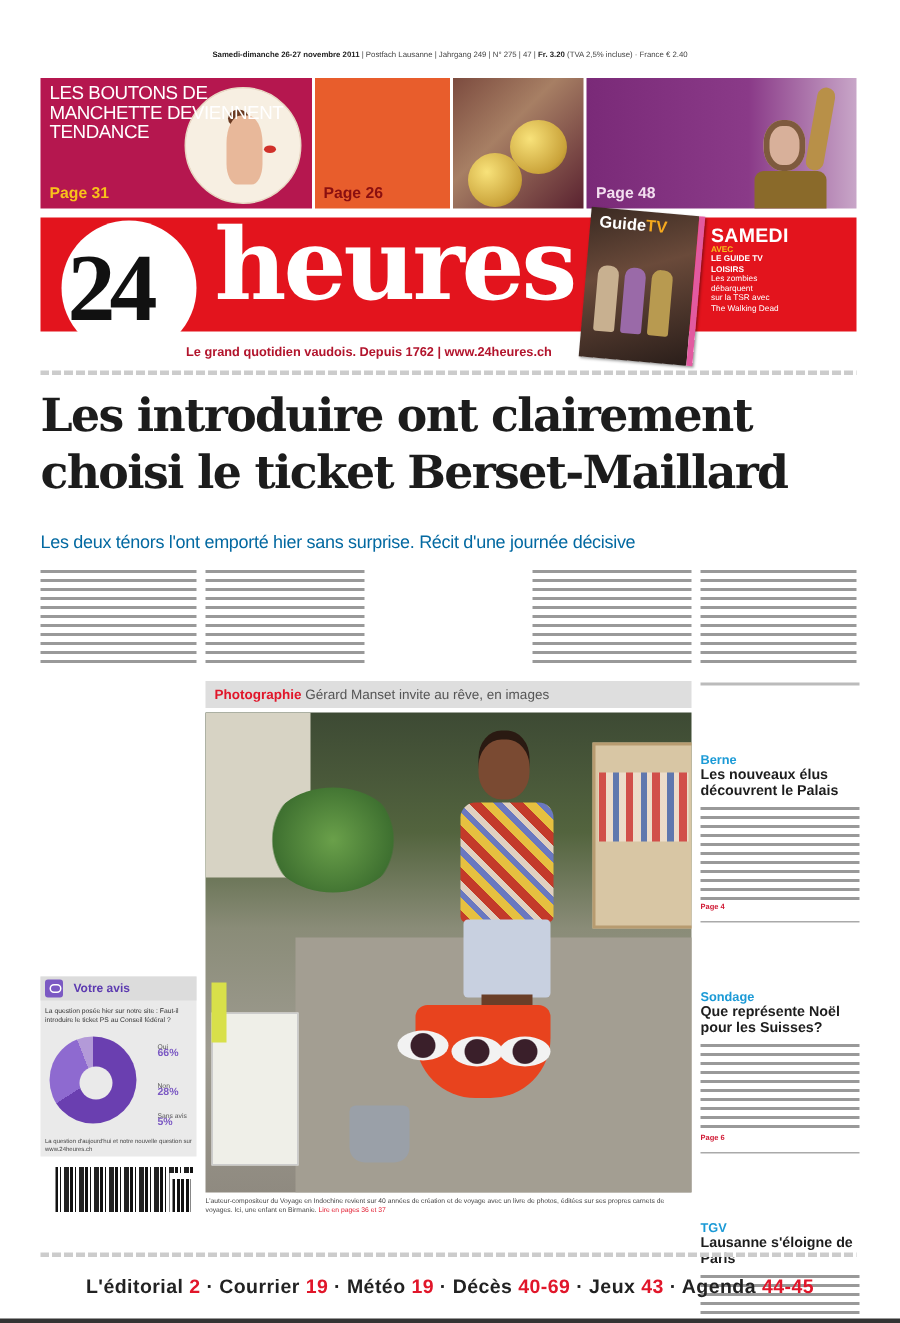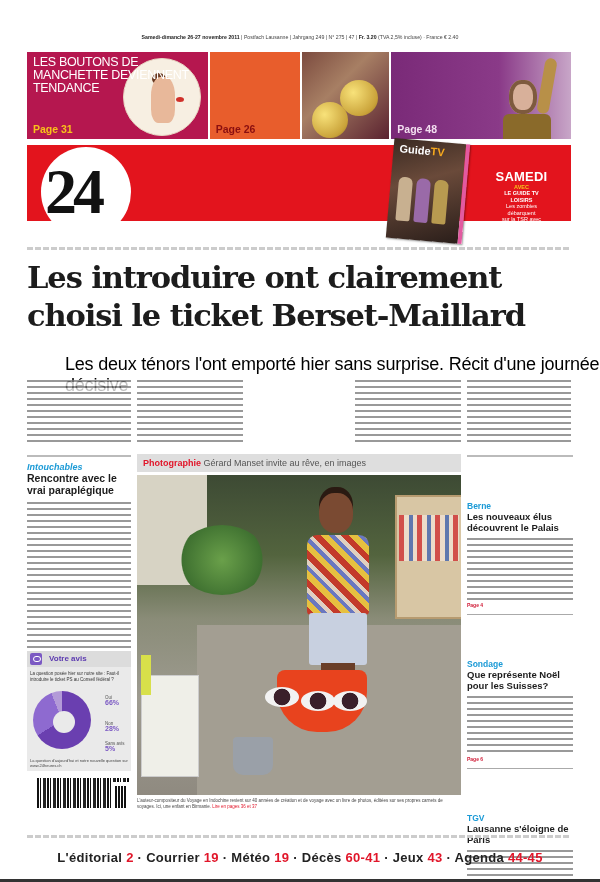--- a/index.html
+++ b/index.html
@@ -31,31 +31,31 @@
   .person .arm { position:absolute; left:38px; top:-12px; width:12px; height:56px; background:#b89048; border-radius:6px; transform:rotate(10deg); }
 
   .masthead { position:absolute; top:145px; left:27px; width:544px; height:76px; background:#e3141d; }
   .logo-circle { position:absolute; left:14px; top:2px; width:90px; height:90px; border-radius:50%; background:#fff; }
   .logo-24 { position:absolute; left:18px; top:-2px; font-family:Liberation Serif, serif; font-weight:bold; font-size:64px; color:#111; letter-spacing:-4px;margin-top:12px; }
   .logo-heures { position:absolute; left:116px; top:-8px; font-family:"DejaVu Serif", serif; font-weight:bold; font-size:66px; color:#fff; letter-spacing:-2px; }
   .tvguide { position:absolute; left:363px; top:-4px; width:72px; height:100px; background:linear-gradient(160deg,#3a2a22,#6a4a3a 40%,#2a1e1a); transform:rotate(5deg); box-shadow:1px 1px 2px rgba(0,0,0,.4); border-right:4px solid #e25aa0; }
   .tvguide-logo { position:absolute; left:6px; top:4px; color:#f6a91e; font-weight:bold; font-size:11px; }
   .tvguide-logo span { color:#fff; }
   .tvguide-fig { position:absolute; bottom:18px; width:14px; height:44px; border-radius:6px 6px 2px 2px; }
-  .samedi { position:absolute; left:447px; top:24px; width:95px; text-align:center; color:#fff; }
+  .samedi { position:absolute; left:447px; top:4px; width:95px; color:#fff; }
   .samedi .s-title { font-weight:bold; font-size:13px; letter-spacing:0.2px; }
   .samedi .s-avec { color:#f6c21a; font-size:5.5px; font-weight:bold; }
   .samedi .s-line { font-size:5.5px; line-height:6.5px; }
   .samedi .s-bold { font-weight:bold; }
 
   .tagline { position:absolute; top:229px; left:124px; font-size:8.5px; font-weight:bold; color:#b2142c; white-space:nowrap; }
   .rule-dots { position:absolute; left:27px; width:544px; height:3px; background:repeating-linear-gradient(90deg,#ccc 0 6px,#fff 6px 8px); }
 
   .headline { position:absolute; top:258px; left:27px; width:550px; font-family:"DejaVu Serif", serif; font-weight:bold; font-size:30.5px; line-height:38px; color:#1c1c1c; letter-spacing:-1.1px; }
-  .subhead { position:absolute; top:354px; left:27px; font-size:18px; color:#000000; letter-spacing:-0.2px;margin-left:38px; }
+  .subhead { position:absolute; top:354px; left:27px; font-size:12px; color:#0369a1; letter-spacing:-0.2px; }
 
   .lead-cols { position:absolute; top:380px; left:27px; width:544px; height:62px; }
   .col { position:absolute; top:0; height:62px; }
   .textlines { background:repeating-linear-gradient(180deg,#777 0 2px,#fff 2px 6px); opacity:.75; }
   .pointfort { position:absolute; left:222px; top:0; width:100px; height:58px; border:1px solid #ccc; background:#fff; }
   .pointfort .pf-title { position:absolute; left:4px; top:7px; font-size:8.5px; font-weight:bold; color:#d01a35; }
   .pointfort .pf-item { position:absolute; left:4px; width:92px; font-size:5px; line-height:6px; color:#555; }
   .pointfort .pf-item b { color:#222; }
   .pointfort .pf-sep { position:absolute; left:4px; width:92px; height:1px; background:#aaa; }
 
@@ -149,56 +149,51 @@
         <div class="body"></div>
         <div class="head"></div>
       </div>
       <div class="t-page">Page 48</div>
     </div>
   </div>
 
   <div class="masthead">
     <div class="logo-circle"></div>
     <div class="logo-24">24</div>
+    <div class="logo-heures">heures</div>
     <div class="tvguide">
       <div class="tvguide-logo"><span>Guide</span><span style="color:#f6a91e">TV</span></div>
       <div class="tvguide-fig" style="left:8px;background:#c8b090;"></div>
       <div class="tvguide-fig" style="left:26px;background:#9a6aa8;"></div>
       <div class="tvguide-fig" style="left:44px;background:#b89a50;"></div>
     </div>
     <div class="samedi">
       <div class="s-title">SAMEDI</div>
       <div class="s-avec">AVEC</div>
       <div class="s-line s-bold">LE GUIDE TV</div>
       <div class="s-line s-bold">LOISIRS</div>
       <div class="s-line">Les zombies</div>
       <div class="s-line">débarquent</div>
       <div class="s-line">sur la TSR avec</div>
       <div class="s-line">The Walking Dead</div>
     </div>
   </div>
+  <div class="tagline">Le grand quotidien vaudois. Depuis 1762  |  www.24heures.ch</div>
   <div class="rule-dots" style="top:247px;"></div>
 
   <h1 class="headline" style="margin:0;">Les introduire ont clairement choisi le ticket Berset-Maillard</h1>
   <div class="subhead">Les deux ténors l'ont emporté hier sans surprise. Récit d'une journée décisive</div>
 
   <div class="lead-cols">
     <div class="col textlines" style="left:0;width:104px;"></div>
     <div class="col textlines" style="left:110px;width:106px;"></div>
     <div class="col textlines" style="left:328px;width:106px;"></div>
     <div class="col textlines" style="left:440px;width:104px;"></div>
   </div>
 
-  <div class="left-col">
-    <div style="height:2px;background:#bbb;margin-bottom:5px;"></div>
-    <div class="kicker">Intouchables</div>
-    <div class="story-title">Rencontre avec le vrai paraplégique</div>
-    <div class="body-lines textlines" style="height:148px;"></div>
-    <div class="page-ref">Page 21</div>
-  </div>
 
   <div class="poll">
     <div class="poll-head">
       <div class="poll-icon"></div>
       <div class="poll-title">Votre avis</div>
     </div>
     <div class="poll-q">La question posée hier sur notre site : Faut-il introduire le ticket PS au Conseil fédéral ?</div>
     <div class="donut" style="background:conic-gradient(#6a3fb0 0 237.6deg,#8e6ad0 237.6deg 338.4deg,#b39ad8 338.4deg 360deg);">
       <div class="donut-hole"></div>
     </div>
@@ -263,19 +258,19 @@
       <div class="page-ref">Page 9</div>
     </div>
   </div>
 
   <div class="rule-dots" style="top:835px;"></div>
 
   <div class="footer-index">
     <span><span>L'éditorial</span> <span class="num">2</span></span> ·
     <span><span>Courrier</span> <span class="num">19</span></span> ·
     <span><span>Météo</span> <span class="num">19</span></span> ·
-    <span><span>Décès</span> <span class="num">60-41</span></span> ·
+    <span><span>Décès</span> <span class="num">40-69</span></span> ·
     <span><span>Jeux</span> <span class="num">43</span></span> ·
     <span><span>Agenda</span> <span class="num">44-45</span></span>
   </div>
 
   <div class="bottom-bar"></div>
 </div>
 
 </body></html>

